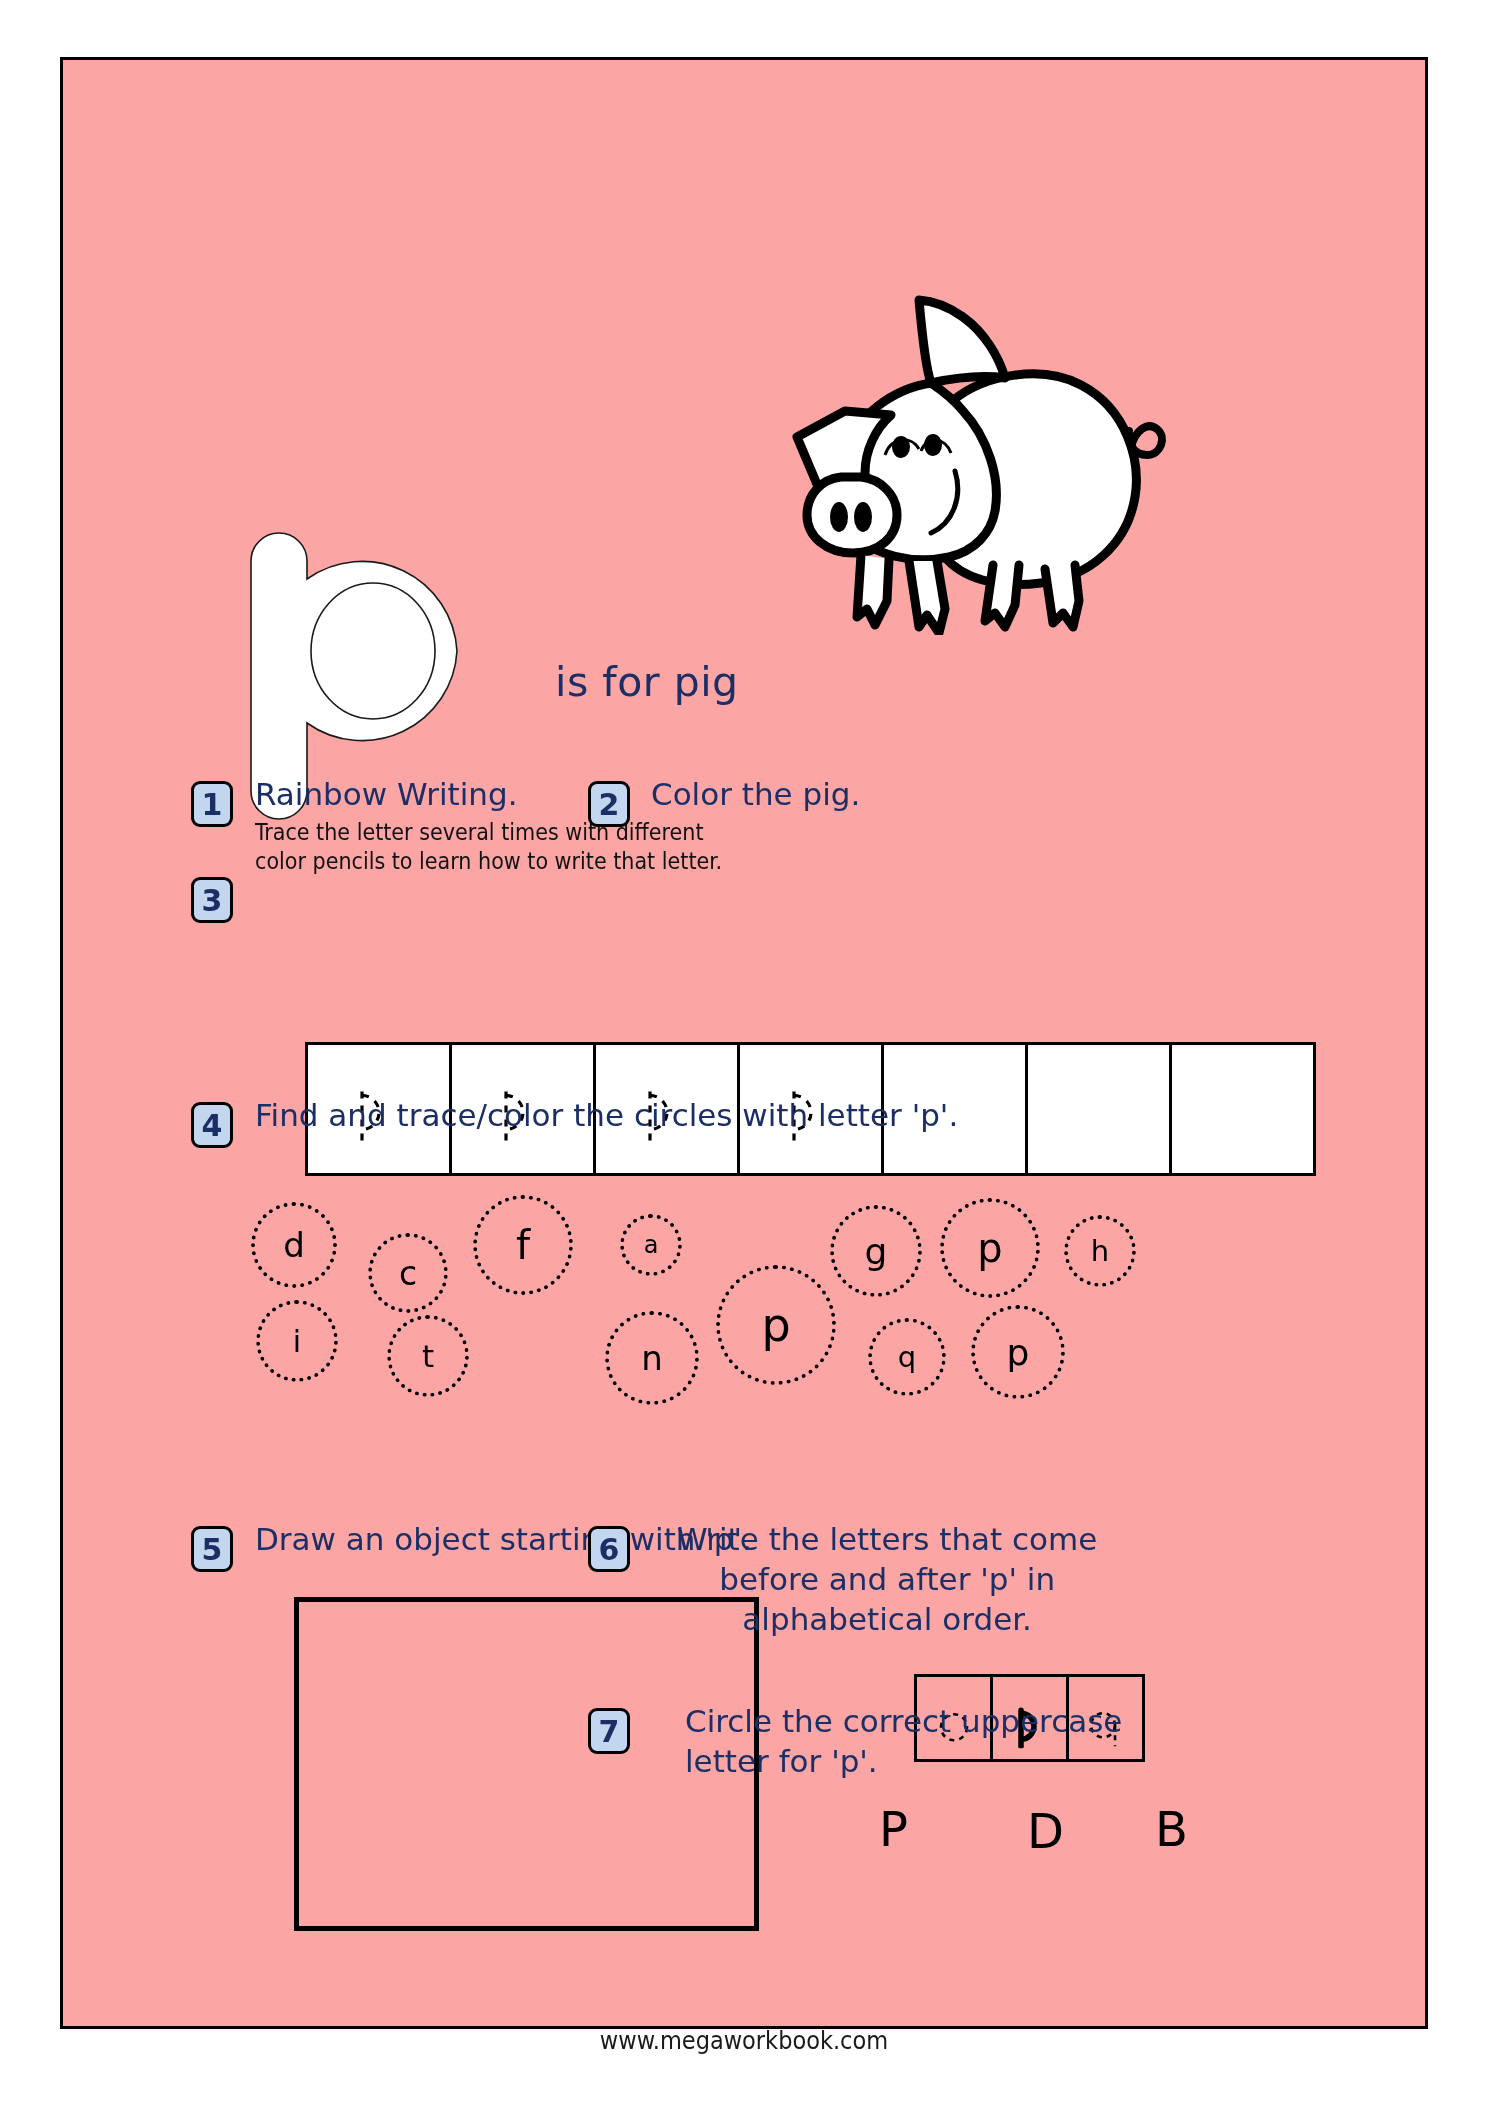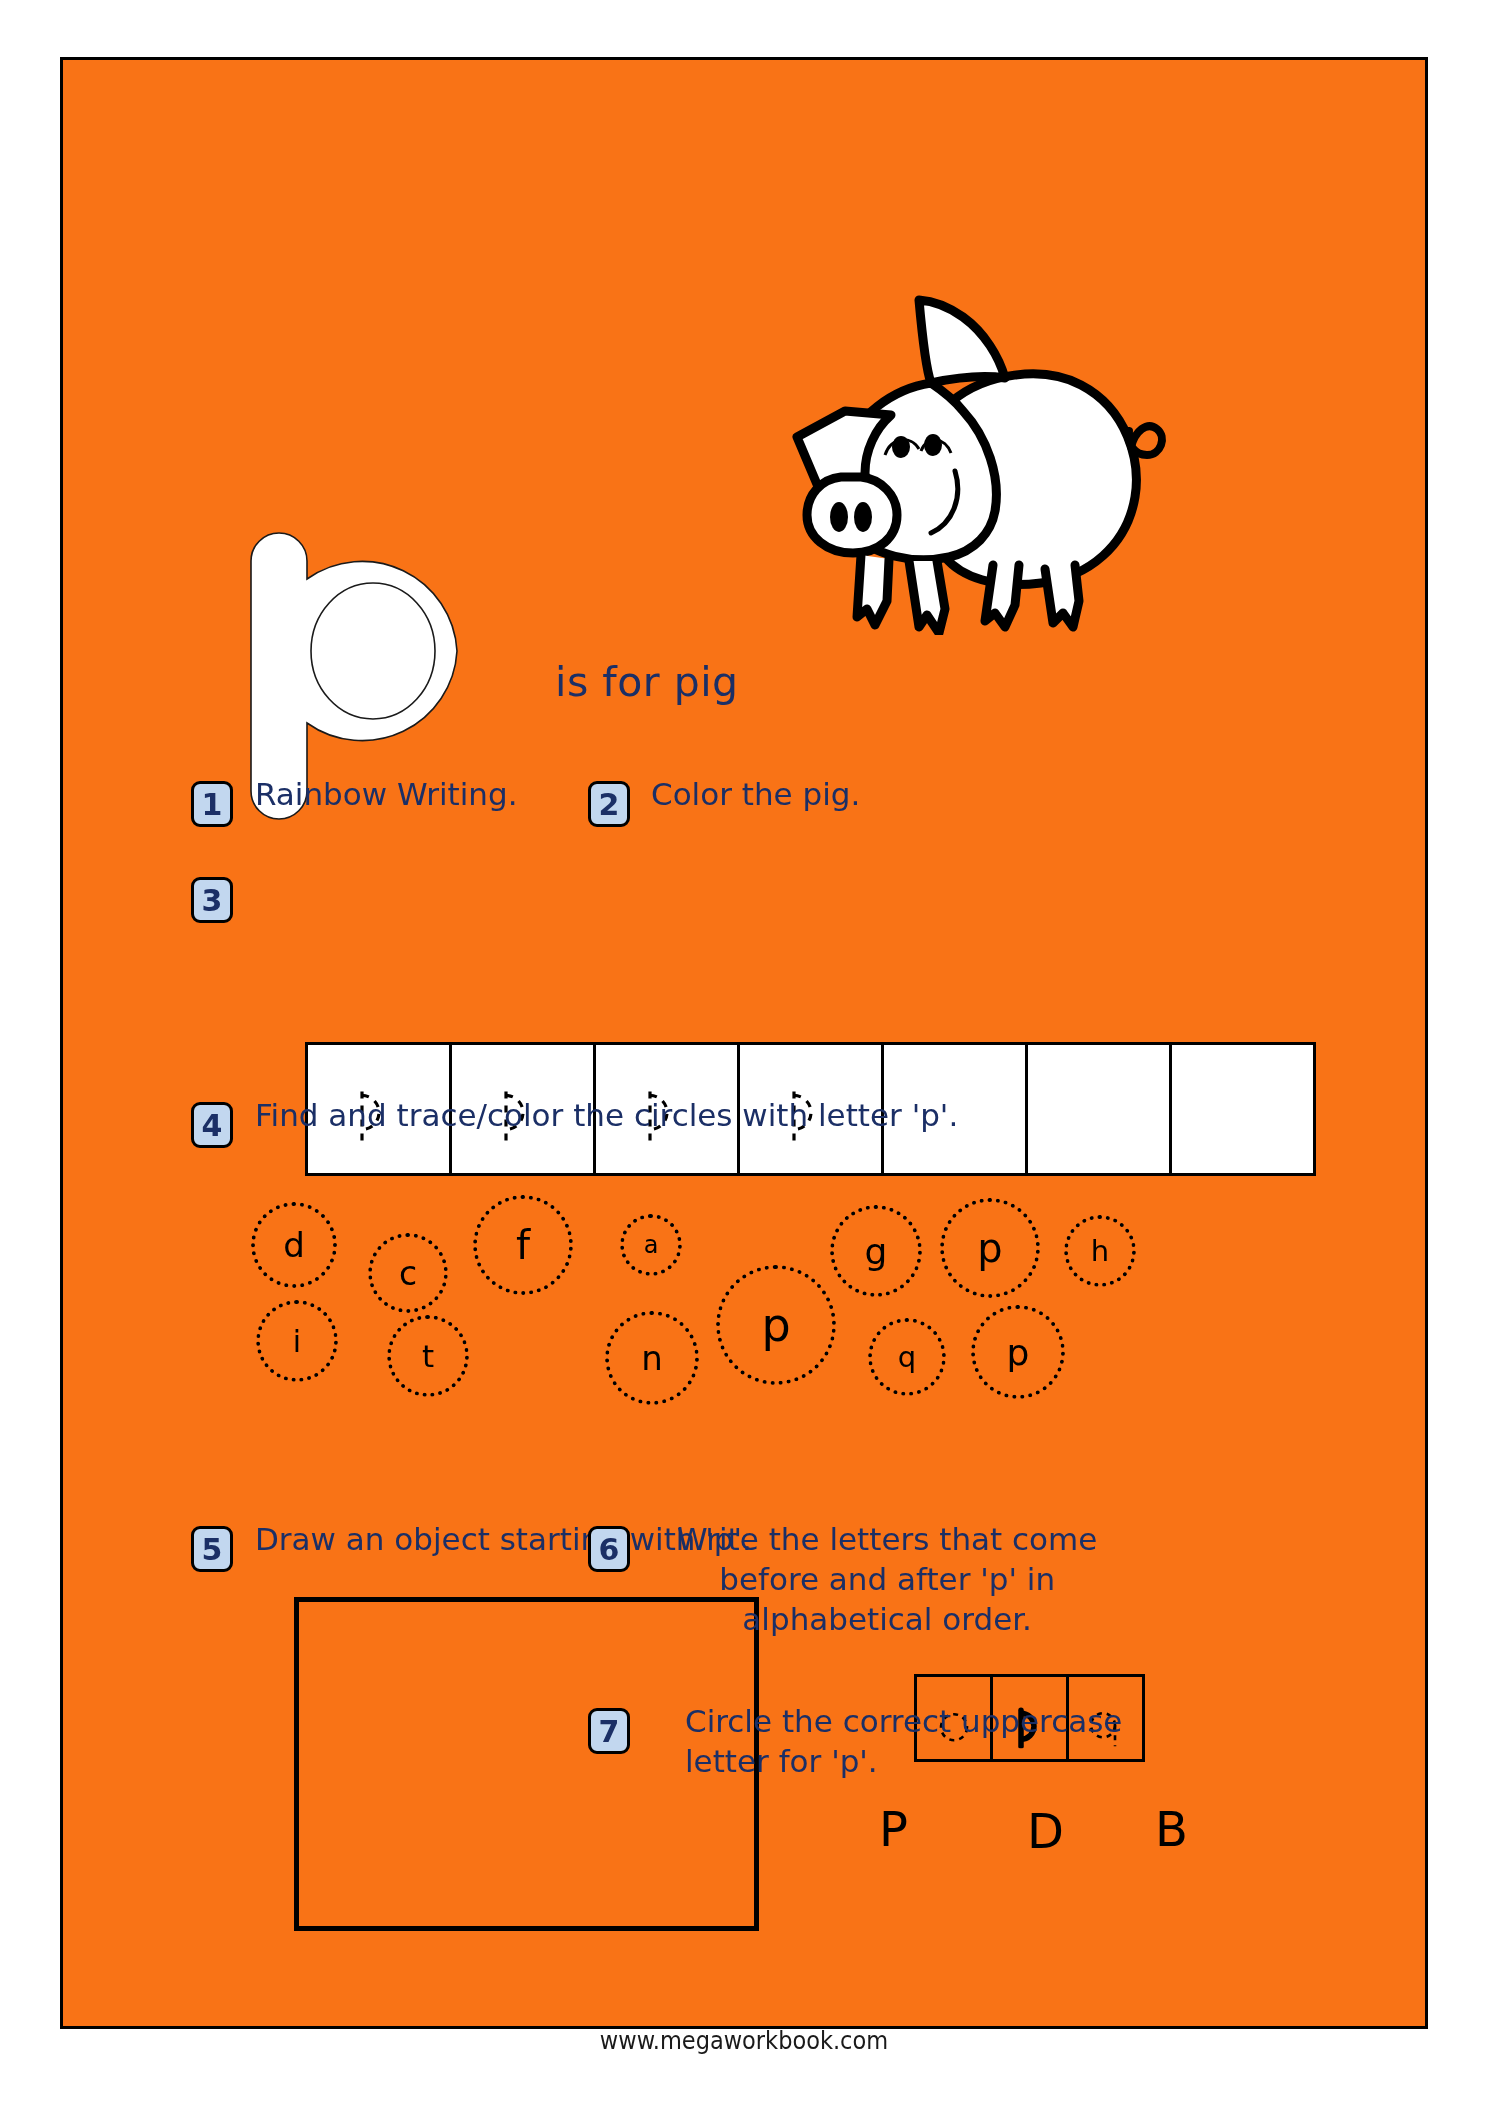--- a/index.html
+++ b/index.html
@@ -15,21 +15,21 @@
     overflow: hidden;
   }
   .page {
     position: absolute;
     left: 60px;
     top: 57px;
     width: 1368px;
     height: 1972px;
     border: 3px solid #000000;
     box-sizing: border-box;
-    background: #f97316;
+    background: #fca5a5;
   }
 
   
   .big-letter {
     position: absolute;
     left: 160px;
     top: 415px;
     width: 260px;
     height: 370px;
   }
@@ -257,20 +257,22 @@
       <path d="M 162 190 C 168 172, 188 170, 196 184" fill="none" stroke="#000000" stroke-width="3"></path>
       <path d="M 198 186 C 204 170, 222 172, 228 188" fill="none" stroke="#000000" stroke-width="3"></path>
 
       <ellipse cx="116" cy="252" rx="9" ry="15" fill="#000000"></ellipse>
       <ellipse cx="140" cy="252" rx="9" ry="15" fill="#000000"></ellipse>
     </svg>
   </div>
 
   <div class="badge" style="left:128px; top:721px;">1</div>
   <div class="instr" style="left:192px; top:714px;">Rainbow Writing.</div>
+  <div class="subinstr" style="left:192px; top:758px;">Trace the letter several times with different
+color pencils to learn how to write that letter.</div>
 
   <div class="badge" style="left:525px; top:721px;">2</div>
   <div class="instr" style="left:588px; top:714px;">Color the pig.</div>
 
   <div class="badge" style="left:128px; top:817px;">3</div>
 
   <div class="trace-row">
     <div class="trace-cell">
       <svg width="60" height="86" viewBox="0 0 60 86">
         <path d="M 13 22 L 13 78" fill="none" stroke="#000" stroke-width="3.2" stroke-dasharray="7,7"></path>

